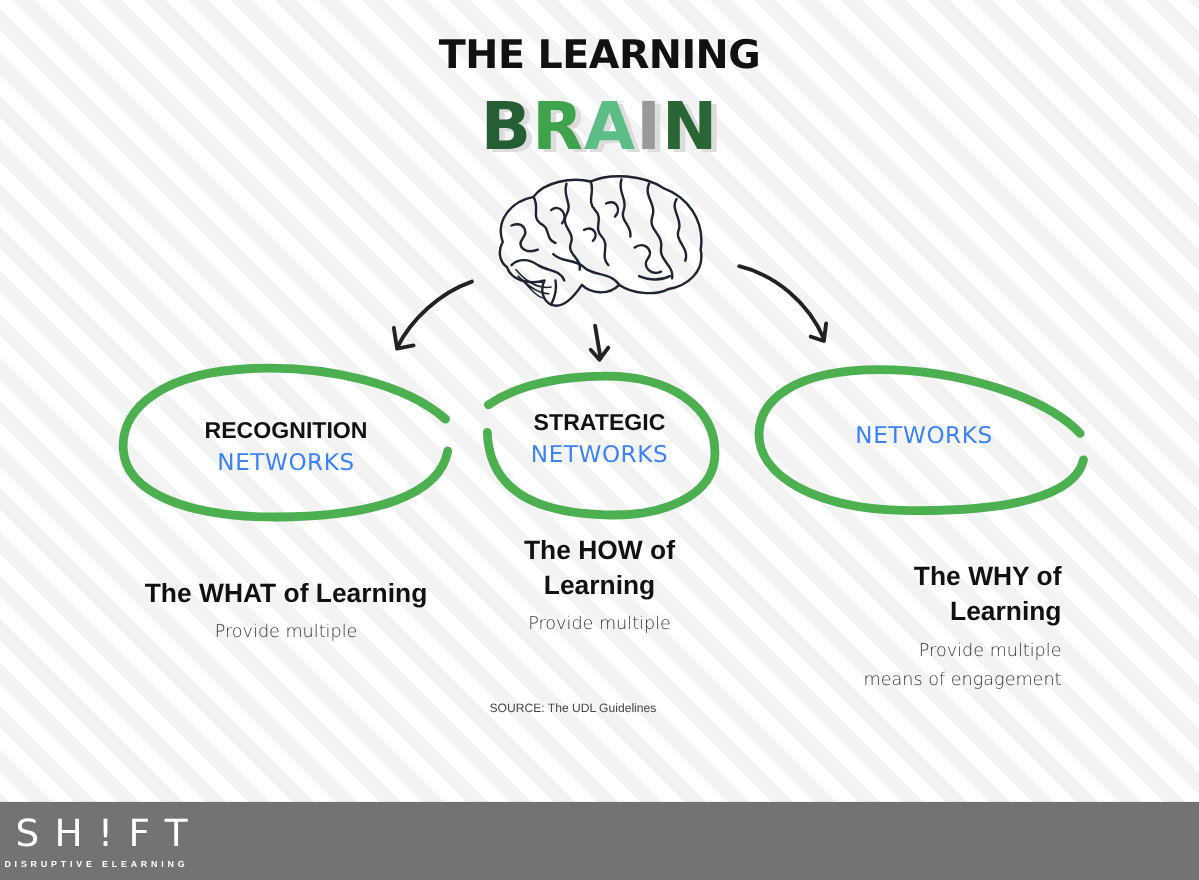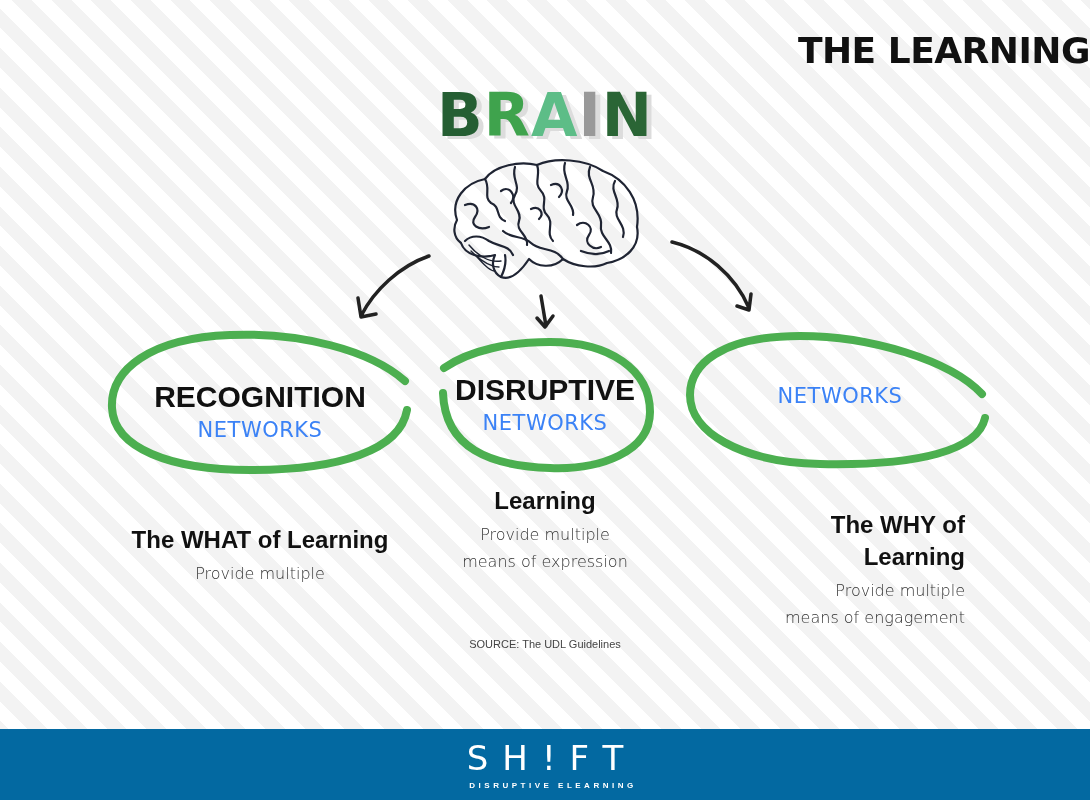--- a/index.html
+++ b/index.html
@@ -5,46 +5,46 @@
   html, body { margin: 0; padding: 0; }
   body {
     width: 1090px; height: 800px; overflow: hidden; position: relative;
     background-color: #ffffff;
     background-image: repeating-linear-gradient(45deg, #ffffff 0px, #ffffff 14px, #f3f3f3 14px, #f3f3f3 28px);
     font-family: "Liberation Sans", "DejaVu Sans", sans-serif;
     color: #111;
   }
   .abs { position: absolute; }
   .title-top {
-    left: 0; width: 1090px; top: 30px; text-align: right;
+    left: 0; width: 1090px; top: 30px; text-align: center;
     font-family: "DejaVu Sans", sans-serif; font-weight: bold;
     font-size: 36px; letter-spacing: -0.5px; color: #111;
   }
   .title-brain {
     left: 0; width: 1090px; top: 70px; text-align: center;
     font-family: "DejaVu Sans", sans-serif; font-weight: bold;
     font-size: 60px; letter-spacing: 1px; line-height: 90px;
   }
   .title-brain span { text-shadow: 5px 3px 0 #dcdcdc; }
   .brain-svg { left: 445px; top: 155px; }
   .arrows-svg { left: 0; top: 0; pointer-events: none; }
   .ovals-svg { left: 0; top: 0; pointer-events: none; }
   .net-label { text-align: center; }
-  .net-bold { font-weight: bold; font-size: 30px; color: #111; display: block; text-align: center; }
+  .net-bold { font-weight: bold; font-size: 21px; color: #111; display: block; text-align: center; }
   .net-light { font-size: 23px; color: #3b82f6; display: block; font-family: "DejaVu Sans", sans-serif; font-weight: normal; letter-spacing: 0.5px; margin-top: 4px; font-size: 21px; }
   .desc { text-align: center; }
   .desc-head { font-weight: bold; font-size: 24px; color: #111; display: block; line-height: 32px; }
   .desc-body { font-size: 16px; color: #333; display: block; line-height: 27px; margin-top: 4px; font-family: "DejaVu Sans", sans-serif; font-weight: 300; }
-  .source { left: 445px; width: 200px; top: 638px; text-align: center; font-size: 11px; color: #444; }
+  .source { left: 445px; width: 200px; top: 638px; font-size: 11px; color: #444; }
   .footer {
-    left: 0; top: 729px; width: 1090px; height: 71px; background: #0369a1;
-    text-align: center; color: #fff;
+    left: 0; top: 729px; width: 1090px; height: 71px; background: #737373;
+    color: #fff;
   }
   .logo { font-size: 34px; letter-spacing: 14px; padding-left: 14px; margin-top: 10px; line-height: 38px; font-family: "DejaVu Sans", sans-serif; font-weight: normal; }
-  .tagline { font-size: 8px; font-weight: bold; letter-spacing: 3.5px; margin-top: 4px; padding-left: 16px; }
+  .tagline { font-size: 8px; font-weight: bold; letter-spacing: 3.5px; margin-top: 4px; padding-left: 4px; }
 </style>
 </head>
 <body>
 
 <div class="abs title-top">THE LEARNING</div>
 <div class="abs title-brain">
   <span style="color:#255e33">B</span><span style="color:#3fa34d">R</span><span style="color:#5dbd87">A</span><span style="color:#999999">I</span><span style="color:#2a6535">N</span>
 </div>
 
 <svg class="abs brain-svg" width="200" height="135" viewBox="0 0 200 135" fill="none" stroke="#1f2433" stroke-width="2.2" stroke-linecap="round" stroke-linejoin="round">
@@ -81,35 +81,35 @@
     <path d="M444 368 C470 350 510 342 550 342 C610 342 650 370 650 412 C650 452 600 470 550 468 C490 466 445 448 443 393"></path>
     <path d="M982 394 C950 360 870 336 800 336 C720 336 690 365 690 395 C690 432 740 462 820 464 C920 466 978 450 985 418"></path>
   </g>
 </svg>
 
 <div class="abs net-label" style="left:140px;width:240px;top:380px;">
   <span class="net-bold">RECOGNITION</span>
   <span class="net-light">NETWORKS</span>
 </div>
 <div class="abs net-label" style="left:450px;width:190px;top:373px;">
-  <span class="net-bold">DISRUPTIVE</span>
+  <span class="net-bold">STRATEGIC</span>
   <span class="net-light">NETWORKS</span>
 </div>
 <div class="abs net-label" style="left:720px;width:240px;top:380px;">
   <span class="net-light">NETWORKS</span>
 </div>
 
 <div class="abs desc" style="left:100px;width:320px;top:524px;">
   <span class="desc-head">The WHAT of Learning</span>
   <span class="desc-body">Provide multiple</span>
 </div>
 <div class="abs desc" style="left:430px;width:230px;top:485px;">
+  <span class="desc-head">The HOW of</span>
   <span class="desc-head">Learning</span>
   <span class="desc-body">Provide multiple</span>
-  <span class="desc-body" style="margin-top:0">means of expression</span>
 </div>
 <div class="abs desc" style="left:715px;width:250px;top:509px;text-align:right;">
   <span class="desc-head">The WHY of</span>
   <span class="desc-head">Learning</span>
   <span class="desc-body">Provide multiple</span>
   <span class="desc-body" style="margin-top:0">means of engagement</span>
 </div>
 
 <div class="abs source">SOURCE: The UDL Guidelines</div>
 

